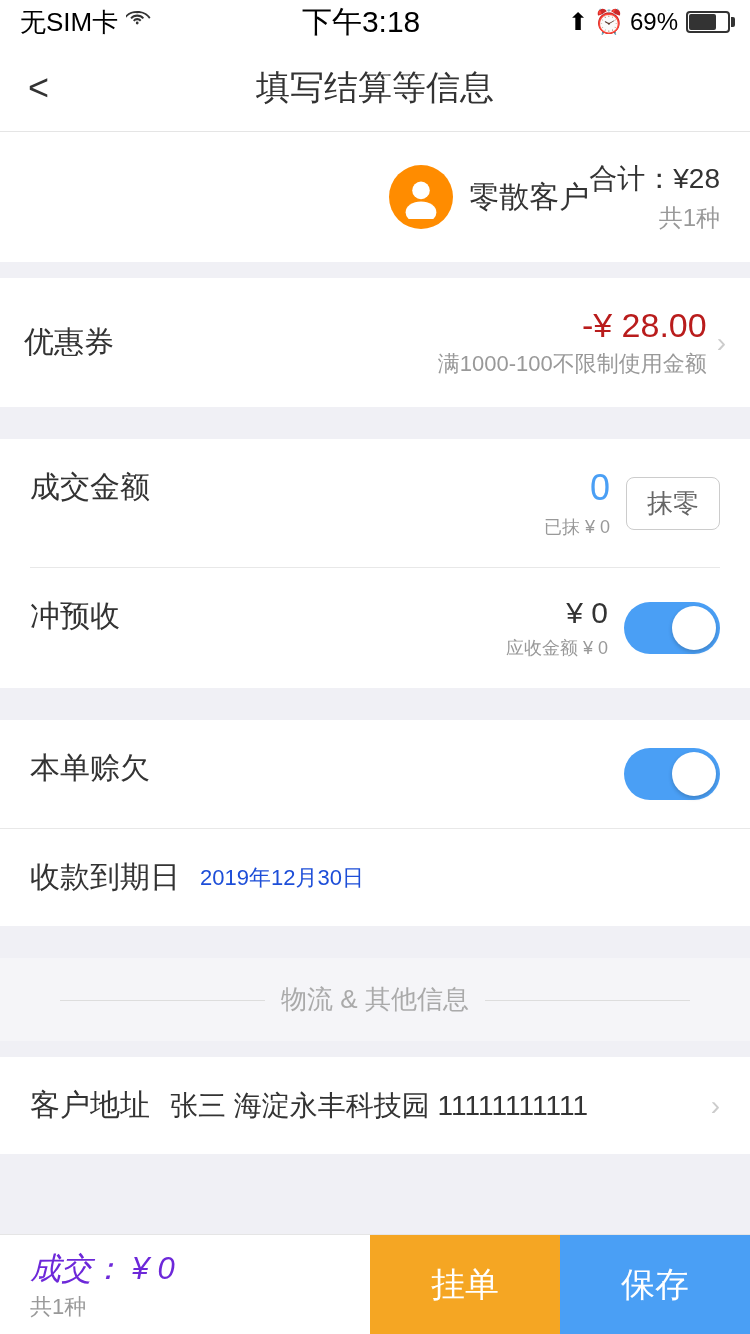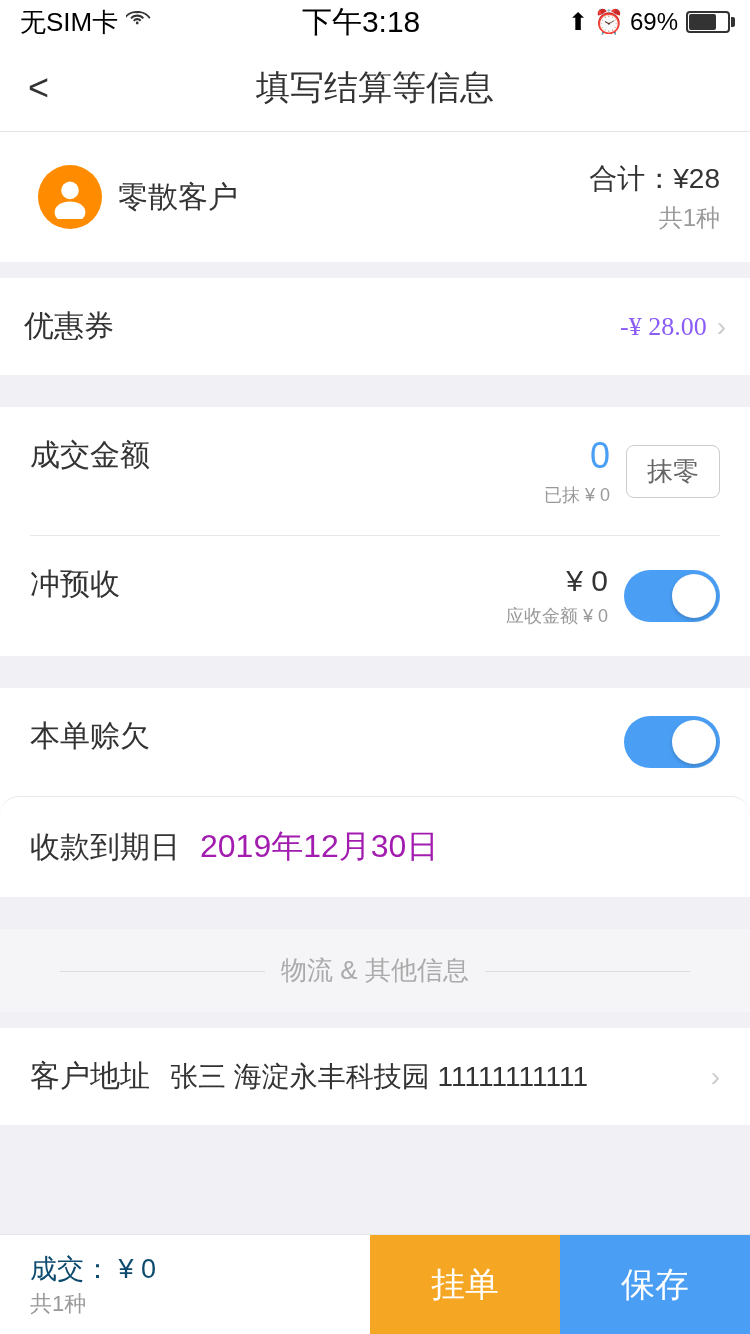--- a/index.html
+++ b/index.html
@@ -102,24 +102,23 @@
     
     .section {
       background: #fff;
       margin-bottom: 16px;
     }
 
     
     .customer-row {
       display: flex;
       align-items: center;
-      justify-content: space-between;
+      justify-content: flex-end;
       padding: 28px 30px;
       background: #fff;
-      margin-left: 8px;
     }
     .customer-left {
       display: flex;
       align-items: center;
       gap: 16px;
     }
     .avatar {
       width: 64px;
       height: 64px;
       border-radius: 50%;
@@ -170,24 +169,23 @@
       font-size: 30px;
       color: #333;
     }
     .coupon-right {
       text-align: right;
       display: flex;
       align-items: center;
       gap: 10px;
     }
     .coupon-amount {
-      color: #8b5cf6;
-      font-size: 26px;
+      color: #b91c1c;
+      font-size: 34px;
       font-weight: 500;
-      font-family: Liberation Serif, serif;
     }
     .coupon-desc {
       font-size: 22px;
       color: #999;
       margin-top: 4px;
     }
     .chevron {
       color: #ccc;
       font-size: 28px;
     }
@@ -275,30 +273,29 @@
       transition: right 0.2s;
     }
 
     
     .date-row {
       display: flex;
       align-items: center;
       padding: 28px 30px;
       background: #fff;
       border-top: 1px solid #e8e8e8;
-      border-radius: 19px;
     }
     .date-label {
       font-size: 30px;
       color: #333;
       margin-right: 20px;
     }
     .date-value {
-      font-size: 32px;
-      color: #a21caf;
+      font-size: 22px;
+      color: #1d4ed8;
     }
 
     
     .logistics-section {
       background: #f5f5f8;
       margin-bottom: 16px;
     }
     .logistics-header {
       display: flex;
       align-items: center;
@@ -357,22 +354,23 @@
       background: #fff;
       display: flex;
       align-items: center;
       border-top: 1px solid #e5e5e5;
     }
     .bottom-info {
       flex: 1;
       padding: 0 30px;
     }
     .bottom-deal {
-      font-size: 27px;
-      color: #0c4a6e;
+      font-size: 31px;
+      color: #6d28d9;
+      font-style: italic;
     }
     .bottom-count {
       font-size: 22px;
       color: #999;
       margin-top: 2px;
     }
     .btn-hang {
       width: 190px;
       height: 100px;
       background: #f5a623;
@@ -444,20 +442,21 @@
       </div>
     </div>
   </div>
 
   <div class="section">
     <div class="coupon-row">
       <span class="coupon-label">优惠券</span>
       <div class="coupon-right">
         <div>
           <div class="coupon-amount">-¥ 28.00</div>
+          <div class="coupon-desc">满1000-100不限制使用金额</div>
         </div>
         <span class="chevron">›</span>
       </div>
     </div>
   </div>
 
   <div class="section-gap"></div>
 
   <div class="form-section">
     <div class="form-row">

